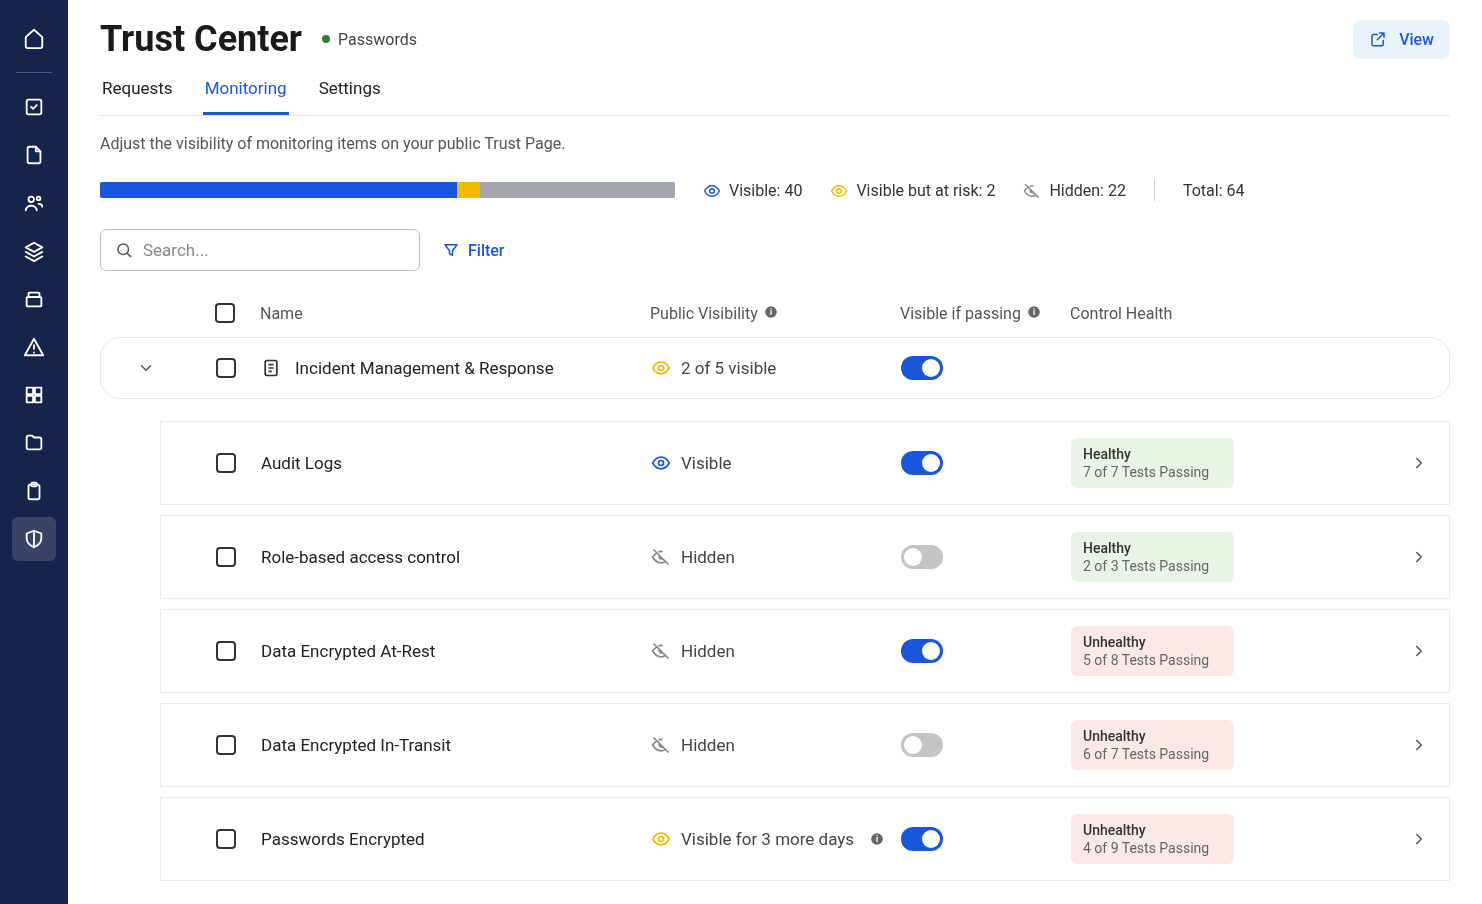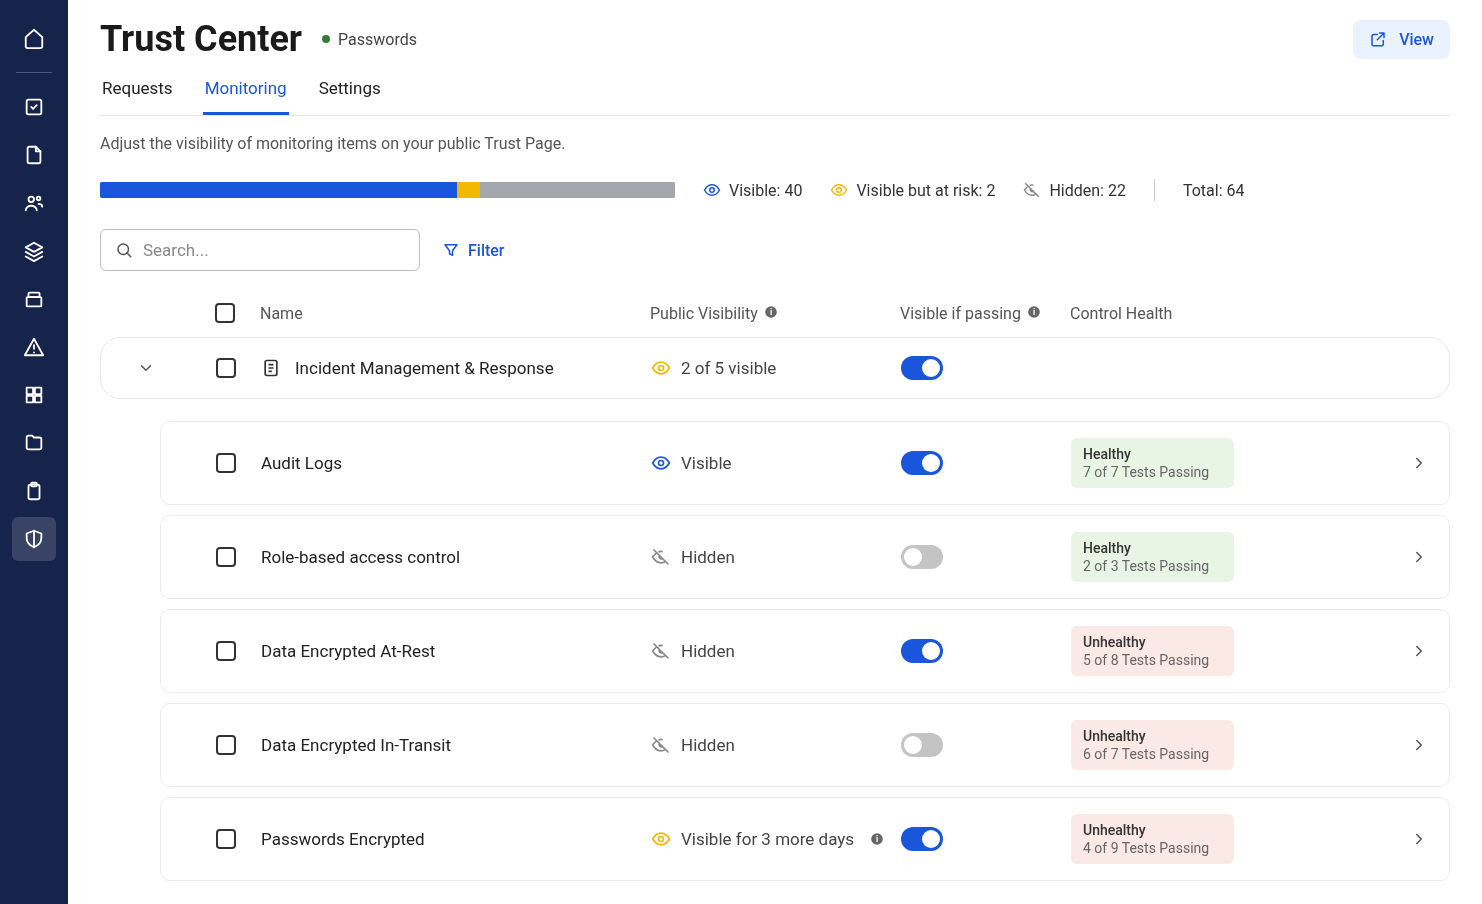--- a/index.html
+++ b/index.html
@@ -15,32 +15,32 @@
 .status{display:flex;align-items:center;gap:8px;font-size:16px;color:#444}
 .dot{width:8px;height:8px;border-radius:50%;background:#2e7d32}
 .view-btn{margin-left:auto;display:flex;align-items:center;gap:12px;background:#eaf2fe;color:#1a56db;border:none;padding:10px 16px;border-radius:8px;font-size:16px;font-weight:500;cursor:pointer}
 .tabs{display:flex;gap:28px;border-bottom:1px solid #e5e7eb;margin-bottom:18px}
 .tab{padding:8px 2px 14px;font-size:17px;font-weight:400;cursor:pointer;color:#222;border-bottom:3px solid transparent}
 .tab.active{color:#1a56db;border-bottom-color:#1a56db}
 .desc{color:#555;font-size:16px;margin-bottom:26px}
 .stats-row{display:flex;align-items:center;gap:28px;margin-bottom:28px}
 .bar{width:575px;height:16px;background:#a4a7ae;border-radius:2px;overflow:hidden;display:flex}
 .bar-seg{height:100%}
-.stat{display:flex;align-items:center;gap:8px;font-size:16px;color:#333}
+.stat{display:flex;align-items:flex-end;gap:8px;font-size:16px;color:#333}
 .stat svg{width:18px;height:18px}
 .divider{width:1px;height:22px;background:#ccc}
 .toolbar{display:flex;align-items:center;gap:22px;margin-bottom:18px}
 .search{display:flex;align-items:center;gap:10px;border:1px solid #bdbdbd;border-radius:6px;padding:10px 14px;width:320px}
 .search input{border:none;outline:none;font-size:17px;flex:1;color:#333}
 .search input::placeholder{color:#888}
 .filter-btn{display:flex;align-items:center;gap:8px;background:none;border:none;color:#1a56db;font-size:16px;font-weight:500;cursor:pointer}
 .thead{display:grid;grid-template-columns:90px 70px 390px 250px 170px 1fr 60px;align-items:center;padding:14px 0;color:#555;font-size:16px}
 .thead .info-icon,.row .info-icon{display:inline-flex;margin-left:6px}
 .group-row{display:grid;grid-template-columns:90px 70px 390px 250px 170px 1fr 60px;align-items:center;border:1px solid #e5e7eb;border-radius:20px;padding:18px 0;margin-bottom:22px}
-.row{display:grid;grid-template-columns:30px 70px 390px 250px 170px 1fr 60px;align-items:center;border:1px solid #e9ecef;border-radius:10px;padding:16px 0;margin-bottom:10px;margin-left:60px}
+.row{display:grid;grid-template-columns:30px 70px 390px 250px 170px 1fr 60px;align-items:center;border:1px solid #e9ecef;border-radius:0;padding:16px 0;margin-bottom:10px;margin-left:60px}
 .checkbox{width:20px;height:20px;border:2px solid #333;border-radius:4px;cursor:pointer;justify-self:center}
 .chev{justify-self:center;cursor:pointer;display:flex}
 .name-cell{display:flex;align-items:center;gap:14px;font-size:17px;color:#222}
 .doc-icon{width:20px;height:20px}
 .vis-cell{display:flex;align-items:center;gap:10px;font-size:17px;color:#444}
 .eye{width:20px;height:20px}
 .toggle{width:42px;height:24px;border-radius:12px;position:relative;cursor:pointer}
 .toggle.on{background:#1a56db}
 .toggle.off{background:#c4c4c4}
 .toggle::after{content:'';position:absolute;width:18px;height:18px;background:#fff;border-radius:50%;top:3px}

